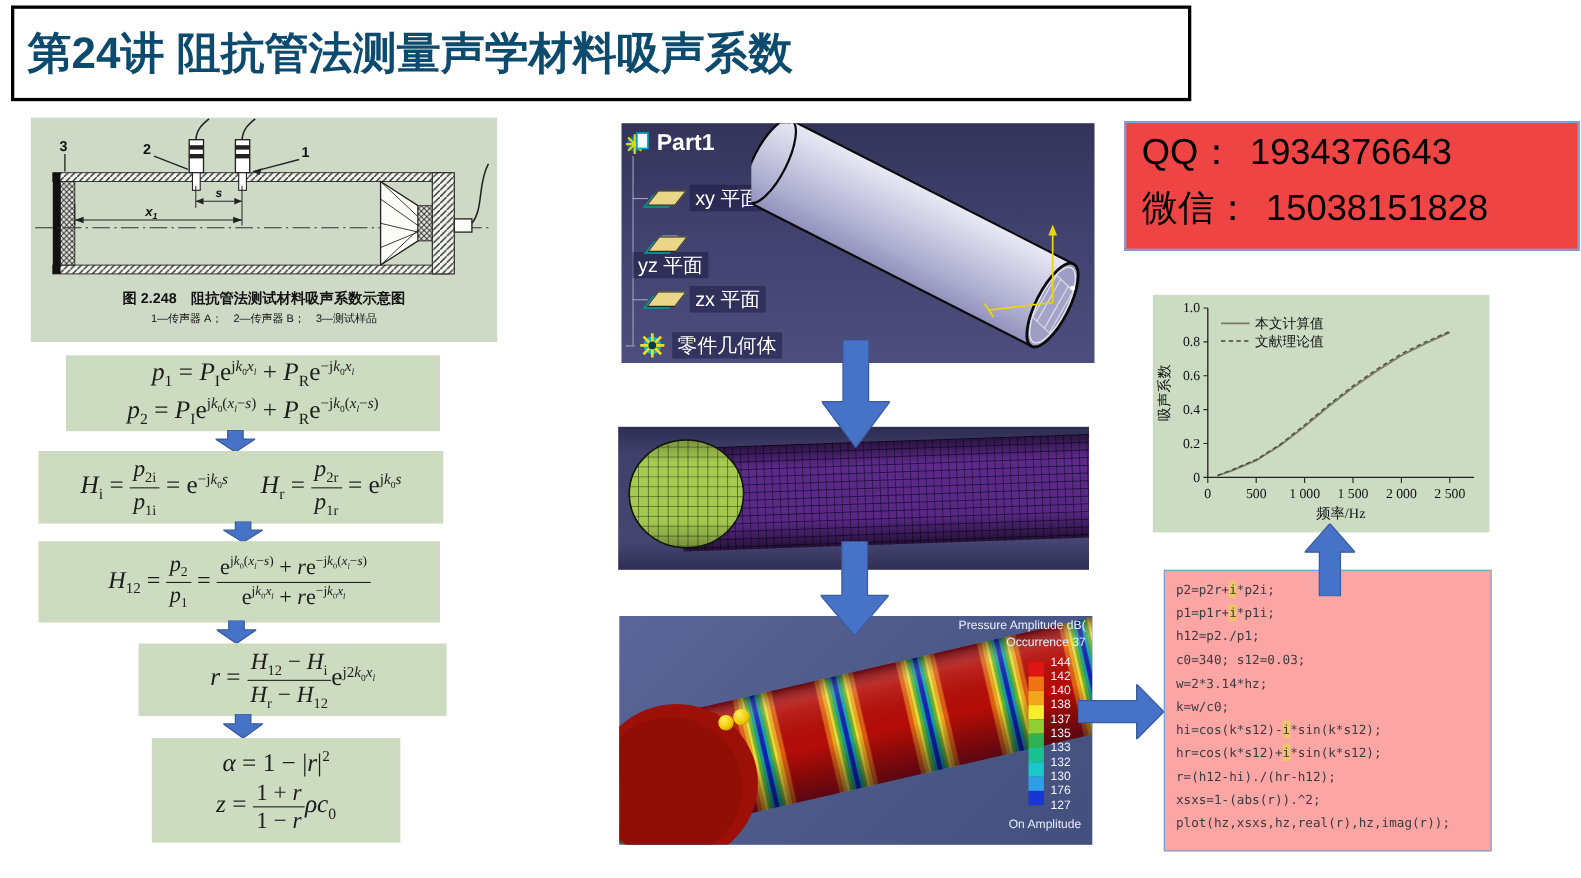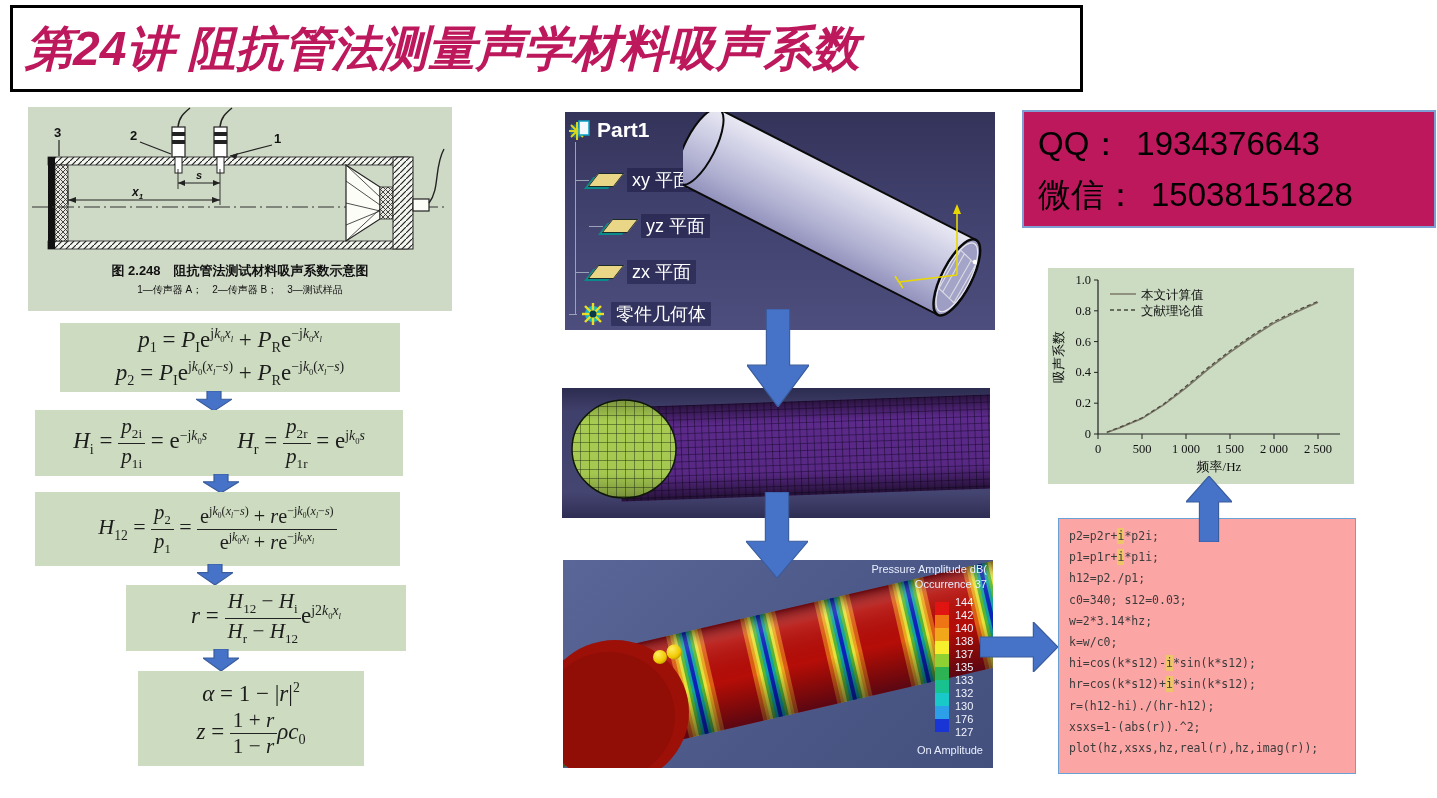--- a/index.html
+++ b/index.html
@@ -3,21 +3,21 @@
 <meta charset="utf-8">
 <style>
   html,body{margin:0;padding:0;}
   body{width:1437px;height:798px;position:relative;background:#fff;overflow:hidden;
        font-family:"Liberation Sans",sans-serif;}
   .abs{position:absolute;}
 
   
   .title-box{left:10px;top:5px;width:1073px;height:87px;border:3px solid #000;
              box-sizing:border-box;display:flex;align-items:center;padding-left:12px;background:#fff;}
-  .title-text{font-size:48px;font-weight:bold;color:#be185d;white-space:nowrap;letter-spacing:0px;font-style:italic;}
+  .title-text{font-size:40px;font-weight:bold;color:#0c4a6e;white-space:nowrap;letter-spacing:0px;}
 
   
   .fig-panel{left:28px;top:107px;width:424px;height:204px;background:#ced9c6;}
   .fig-caption{position:absolute;left:0;top:155px;width:100%;text-align:center;
                font-size:13px;font-weight:bold;color:#111;}
   .fig-legend{position:absolute;left:0;top:176px;width:100%;text-align:center;
               font-size:10px;font-weight:normal;color:#111;}
 
   
   .fbox{background:#cddcc0;color:#1d1d1d;font-family:"Liberation Serif",serif;
@@ -54,22 +54,22 @@
 
   
   .press-panel{left:563px;top:560px;width:430px;height:208px;overflow:hidden;
                background:linear-gradient(135deg,#5a6697 0%,#4c5887 55%,#434f7c 100%);}
   .press-hdr{position:absolute;right:6px;text-align:right;font-size:11px;color:#e8eeff;white-space:nowrap;}
   .cb-cell{width:14px;height:13px;}
   .cb-label{position:absolute;left:0;font-size:11px;color:#f2f5ff;}
 
   
   .contact-box{left:1022px;top:110px;width:414px;height:118px;border:2px solid #7f9fd4;
-               box-sizing:border-box;display:flex;flex-direction:column;justify-content:center;
-               padding-left:14px;background:#be185d;color:#000;}
+               box-sizing:border-box;display:flex;flex-direction:column;
+               padding-left:14px;background:#ef4444;color:#000;}
   .contact-line{font-size:33px;line-height:1.55;display:flex;}
   .contact-line .val{margin-left:14px;}
 
   
   .chart-panel{left:1048px;top:268px;width:306px;height:216px;background:#cbdcc3;}
 
   
   .code-panel{left:1058px;top:518px;width:298px;height:256px;border:1.5px solid #6aa2d8;
               box-sizing:border-box;background:#fca5a5;padding:7px 2px 0 10px;overflow:hidden;}
   .code-line{font-family:"DejaVu Sans Mono",monospace;font-size:11.5px;line-height:21.2px;
@@ -212,21 +212,21 @@
       <rect x="10" y="2" width="10" height="14" fill="#f4f8ff" stroke="#0aa0c0" stroke-width="1.5"></rect>
     </svg>
     <span>Part1</span>
   </div>
 
   <div class="abs tree-row tree-item" style="left:10px;top:56px;">
     <span class="tree-stub"></span>
     <span class="plane-ic"></span>
     <span class="tree-label">xy 平面</span>
   </div>
-  <div class="abs tree-row tree-item" style="left:24px;top:102px;">
+  <div class="abs tree-row tree-item" style="left:10px;top:102px;flex-direction:column;">
     <span class="tree-stub"></span>
     <span class="plane-ic"></span>
     <span class="tree-label">yz 平面</span>
   </div>
   <div class="abs tree-row tree-item" style="left:10px;top:148px;">
     <span class="tree-stub"></span>
     <span class="plane-ic"></span>
     <span class="tree-label">zx 平面</span>
   </div>
   <div class="abs tree-row tree-item" style="left:4px;top:190px;">

